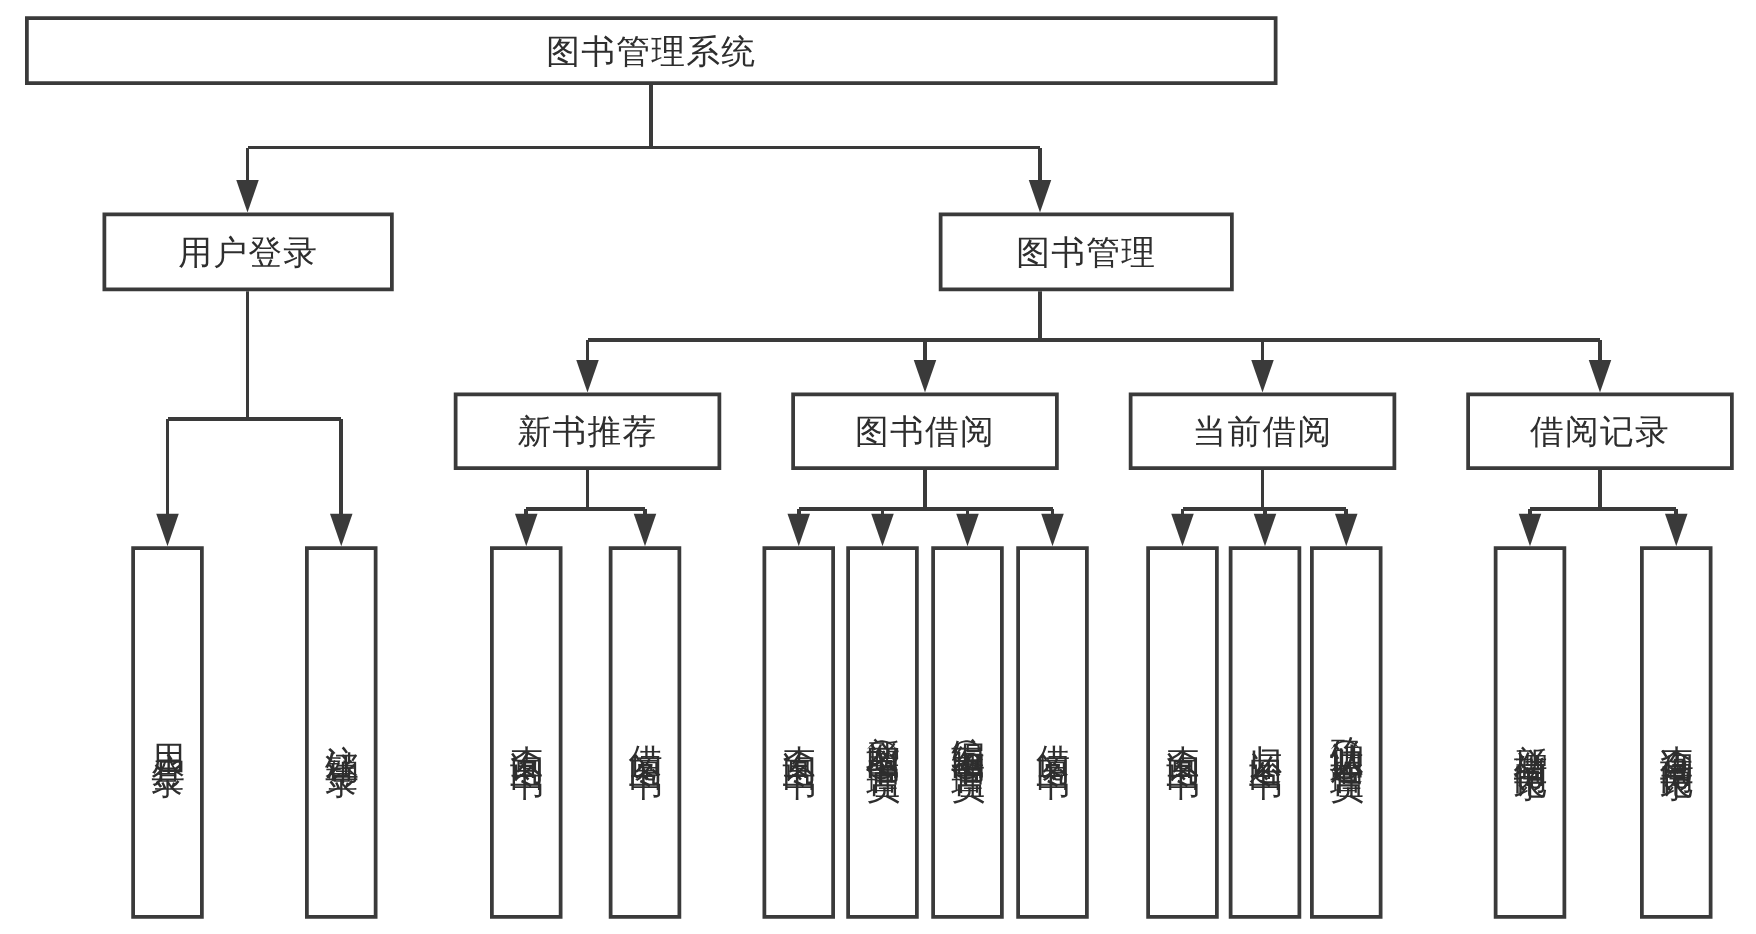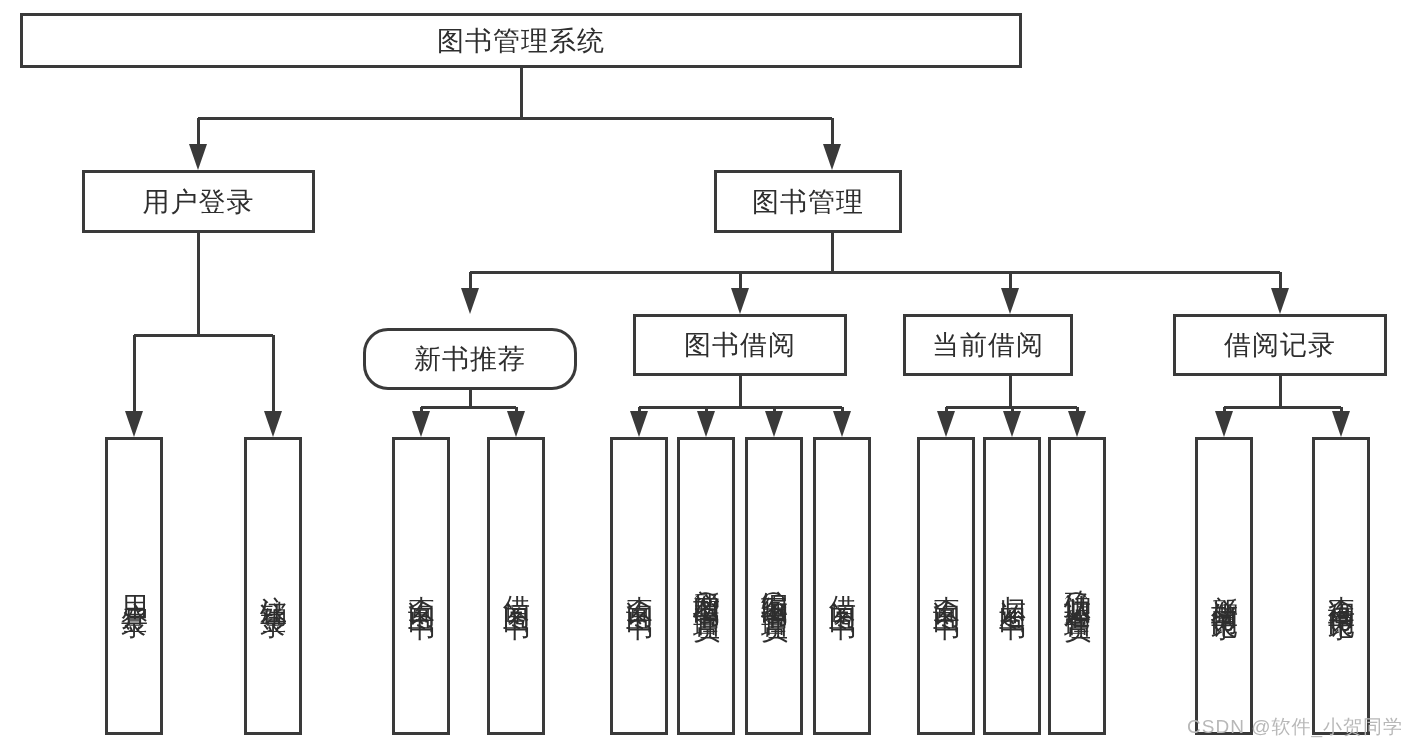--- a/index.html
+++ b/index.html
@@ -94,25 +94,25 @@
     <polygon class="arrow" points="1068,411 1086,411 1077,437"></polygon>
 
     <path class="wire" d="M1280 376 V407 M1224 407 H1341 M1224 407 V413 M1341 407 V413"></path>
     <polygon class="arrow" points="1215,411 1233,411 1224,437"></polygon>
     <polygon class="arrow" points="1332,411 1350,411 1341,437"></polygon>
   </svg>
 
   <div class="box" style="left:20px;top:13px;width:1002px;height:55px;">图书管理系统</div>
 
   <div class="box" style="left:82px;top:170px;width:233px;height:63px;">用户登录</div>
-  <div class="box" style="left:714px;top:170px;width:188px;height:63px;">图书管理</div>
+  <div class="box" style="left:751px;top:170px;width:236px;height:63px;">图书管理</div>
 
-  <div class="box" style="left:363px;top:328px;width:214px;height:62px;border-radius:25px;">新书推荐</div>
+  <div class="box" style="left:363px;top:314px;width:214px;height:62px;">新书推荐</div>
   <div class="box" style="left:633px;top:314px;width:214px;height:62px;text-align:center;">图书借阅</div>
-  <div class="box" style="left:903px;top:314px;width:170px;height:62px;">当前借阅</div>
+  <div class="box" style="left:903px;top:314px;width:214px;height:62px;">当前借阅</div>
   <div class="box" style="left:1173px;top:314px;width:214px;height:62px;">借阅记录</div>
 
   <div class="vbox" style="left:105px;">
     <span>用户登录</span>
   </div>
   <div class="vbox" style="left:244px;">
     <span>注销登录</span>
   </div>
   <div class="vbox" style="left:392px;">
     <span>查询图书</span>
@@ -141,15 +141,14 @@
   <div class="vbox tight" style="left:1048px;">
     <span>确认归还（管理员）</span>
   </div>
   <div class="vbox tight" style="left:1195px;">
     <span>新增借阅记录</span>
   </div>
   <div class="vbox tight" style="left:1312px;">
     <span>查询借阅记录</span>
   </div>
 
-  <div id="watermark">CSDN @软件_小贺同学</div>
 
 </div>
 
 </body></html>

